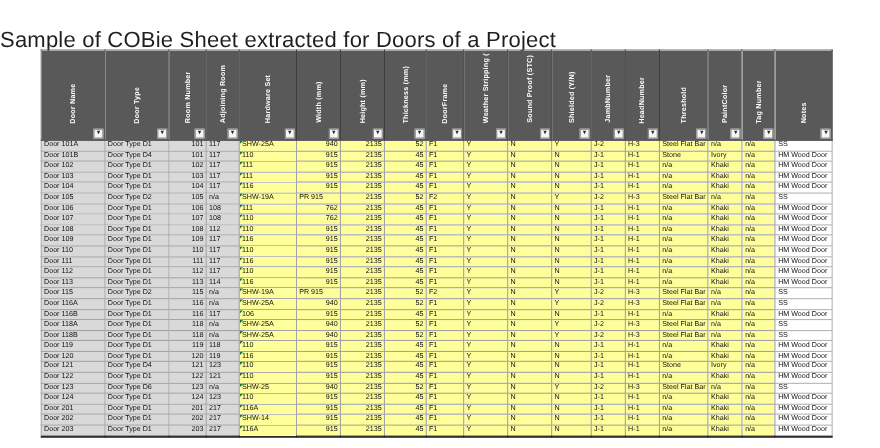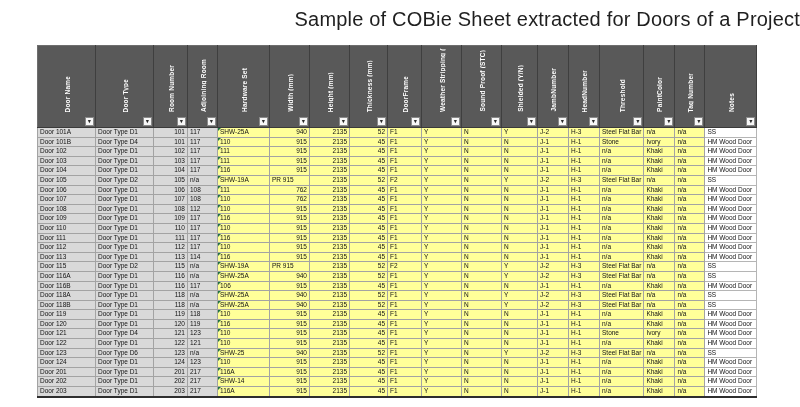--- a/index.html
+++ b/index.html
@@ -2,22 +2,22 @@
 <html style="--header-bg: #595959; --header-text: #ffffff; --row-gray: #d9d9d9; --row-yellow: #ffff99; --row-white: #ffffff; --grid-line: #a3a3a3; --error-indicator-green: #1e7145; --title-text: #1f1f1f;"><head>
 <meta charset="utf-8">
 <style>
   html,body{margin:0;padding:0;}
   body{
     width:800px;height:407px;position:relative;overflow:hidden;
     background:#ffffff;
     font-family:"Liberation Sans", sans-serif;
   }
   .title{
-    position:absolute;top:8px;left:0;width:800px;
-    text-align:right;font-size:20px;font-weight:400;
+    position:absolute;top:26px;left:0;width:800px;
+    text-align:left;font-size:20px;font-weight:400;
     color:var(--title-text,#1f1f1f);letter-spacing:.2px;
   }
   .table-wrap{position:absolute;left:37px;top:45px;}
   table{
     border-collapse:collapse;table-layout:fixed;
     border:1px solid #4a4a4a;border-bottom:2px solid #2e2e2e;
   }
   th{
     background:var(--header-bg,#595959);
     height:81px;position:relative;padding:0;

